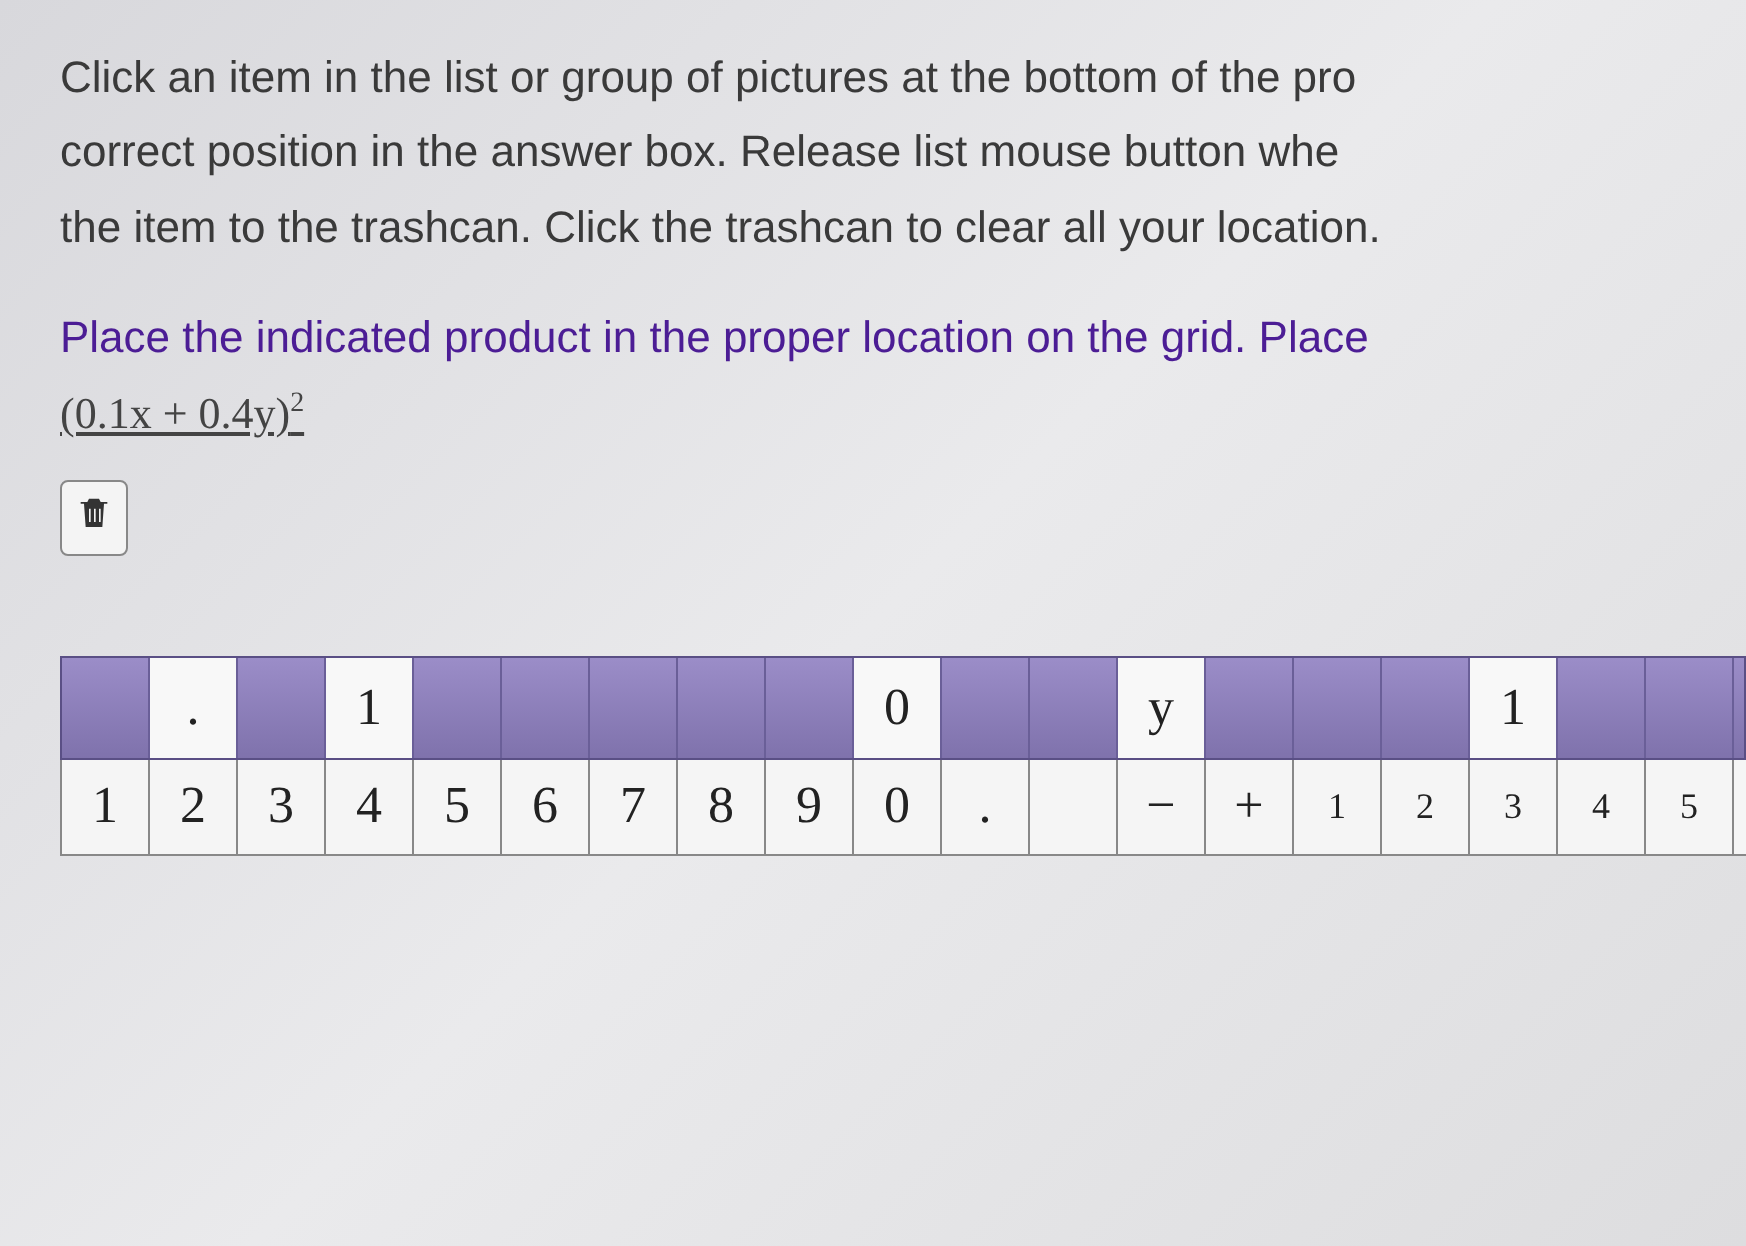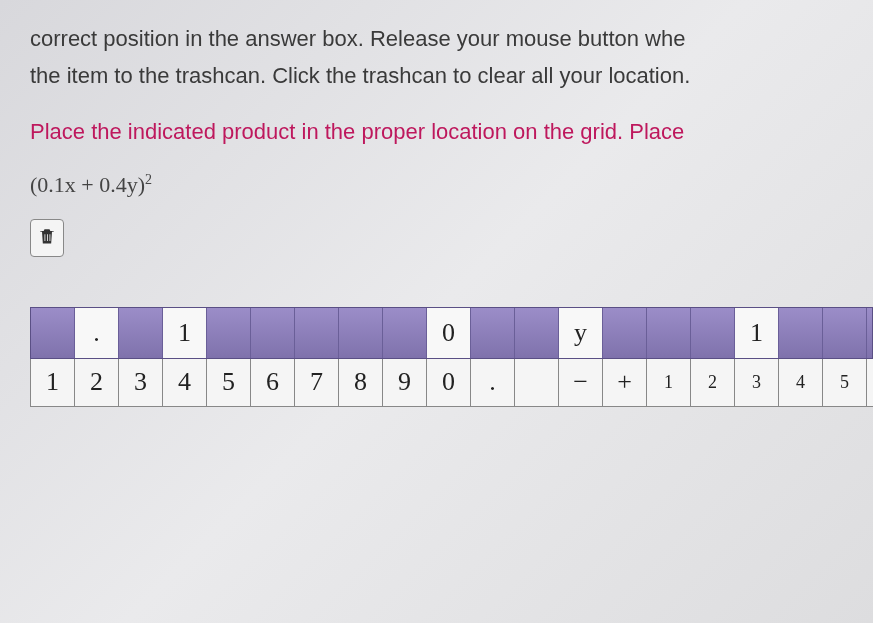--- a/index.html
+++ b/index.html
@@ -20,30 +20,31 @@
     .instructions {
       font-size: 22px;
       line-height: 1.7;
       color: #3a3a3a;
       margin-bottom: 18px;
       font-weight: 500;
     }
     .question {
       font-size: 22px;
       line-height: 1.7;
-      color: #be185d;
-      margin-bottom: 22px;
+      color: #4c1d95;
+      margin-bottom: 6px;
       font-weight: 400;
     }
     .expression {
       font-size: 22px;
       color: #444;
       margin-bottom: 20px;
       font-style: italic;
       font-family: "Times New Roman", serif;
+      text-decoration: underline;
     }
     .expression .exp {
       font-style: normal;
     }
     .expression sup {
       font-size: 14px;
       vertical-align: super;
       font-style: normal;
     }
     .trashcan {
@@ -107,21 +108,22 @@
     .palette-cell.small {
       font-size: 18px;
     }
   </style>
 </head>
 <body>
 
 
 
 <div class="instructions">
-  <div>correct position in the answer box. Release your mouse button whe</div>
+  <div>Click an item in the list or group of pictures at the bottom of the pro</div>
+  <div>correct position in the answer box. Release list mouse button whe</div>
   <div>the item to the trashcan. Click the trashcan to clear all your location.</div>
 </div>
 
 <div class="question">Place the indicated product in the proper location on the grid. Place</div>
 
 <div class="expression">
   <span class="exp">(0.1x + 0.4y)</span><sup>2</sup>
 </div>
 
 <div class="trashcan">

